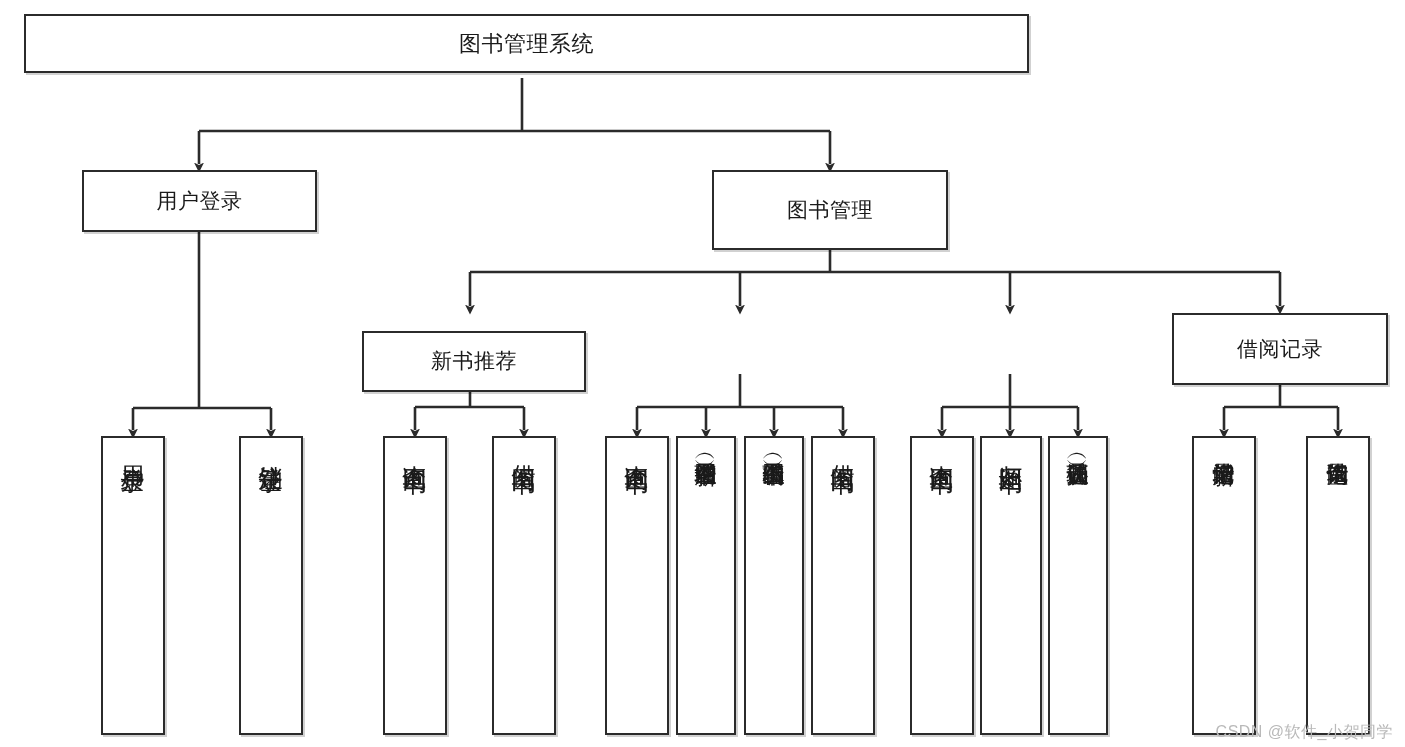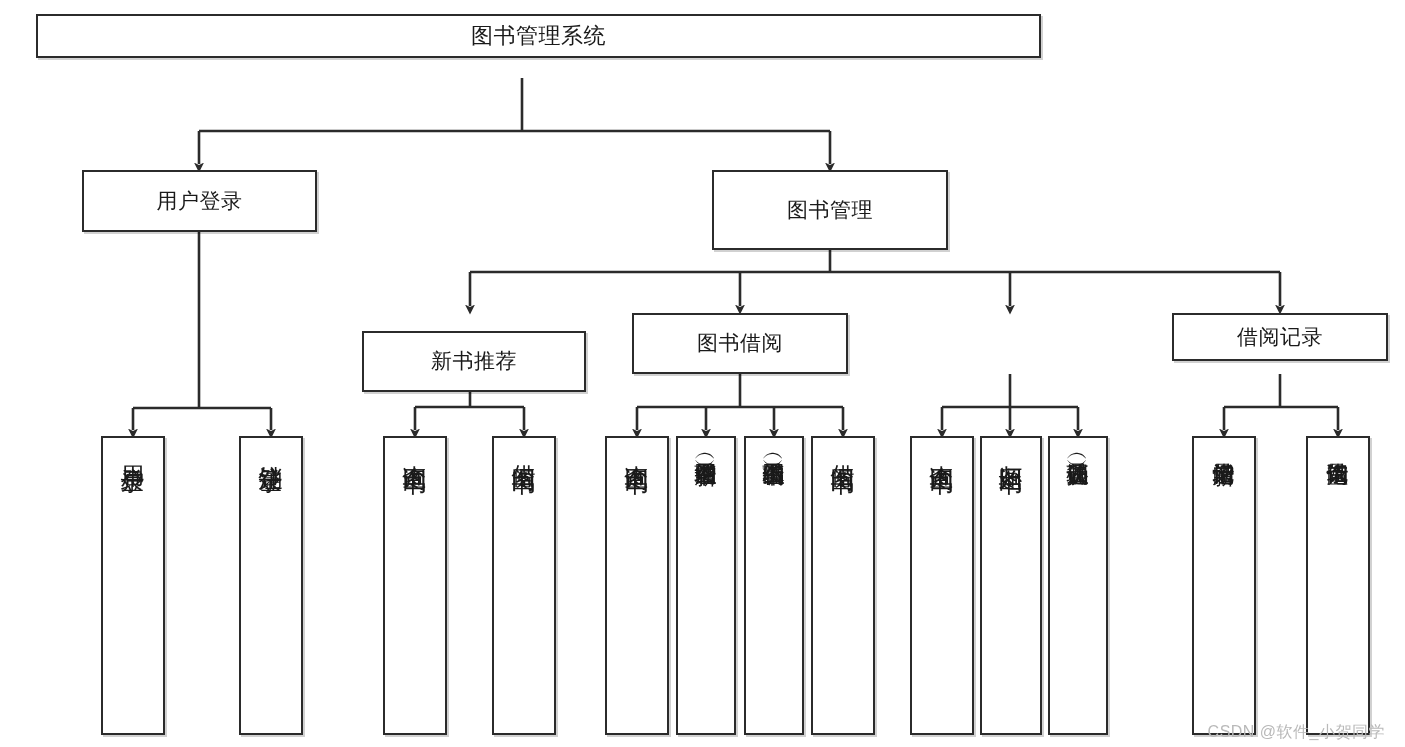--- a/index.html
+++ b/index.html
@@ -62,21 +62,21 @@
     line-height: 1.05;
     letter-spacing: 2px;
     white-space: nowrap;
   }
   .node.v.tight .lbl {
     font-size: 22px;
     letter-spacing: 0px;
   }
   #watermark {
     position: absolute;
-    right: 20px;
+    right: 12px;
     bottom: 4px;
     font-size: 16px;
     color: #b9b9b9;
     letter-spacing: 0.5px;
     user-select: none;
     white-space: nowrap;
   }
 </style>
 </head>
 <body>
@@ -128,38 +128,35 @@
       <path d="M1010,407 L1010,430" marker-end="url(#arrow)"></path>
       <path d="M1078,407 L1078,430" marker-end="url(#arrow)"></path>
 
       <path d="M1280,374 L1280,407"></path>
       <path d="M1224,407 L1338,407"></path>
       <path d="M1224,407 L1224,430" marker-end="url(#arrow)"></path>
       <path d="M1338,407 L1338,430" marker-end="url(#arrow)"></path>
     </g>
   </svg>
 
-  <div class="node h root" style="left:36px; top:14px; width:1005px; height:44px;">
+  <div class="node h root" style="left:24px; top:14px; width:1005px; height:59px;">
     <span class="lbl">图书管理系统</span>
   </div>
 
   <div class="node h" style="left:82px; top:170px; width:235px; height:62px;">
     <span class="lbl">用户登录</span>
   </div>
   <div class="node h" style="left:712px; top:170px; width:236px; height:80px;">
     <span class="lbl">图书管理</span>
   </div>
 
   <div class="node h" style="left:362px; top:331px; width:224px; height:61px;">
     <span class="lbl">新书推荐</span>
   </div>
-  <div class="node h" style="left:632px; top:313px; width:216px; height:61px;">
-    <span class="lbl">图书借阅</span>
-  </div>
-  <div class="node h" style="left:1172px; top:313px; width:216px; height:48px;">
+  <div class="node h" style="left:1172px; top:313px; width:216px; height:72px;">
     <span class="lbl">借阅记录</span>
   </div>
 
   <div class="node v" style="left:101px; top:436px; width:64px; height:299px;">
     <span class="lbl">用户登录</span>
   </div>
   <div class="node v" style="left:239px; top:436px; width:64px; height:299px;">
     <span class="lbl">注销登录</span>
   </div>
 

